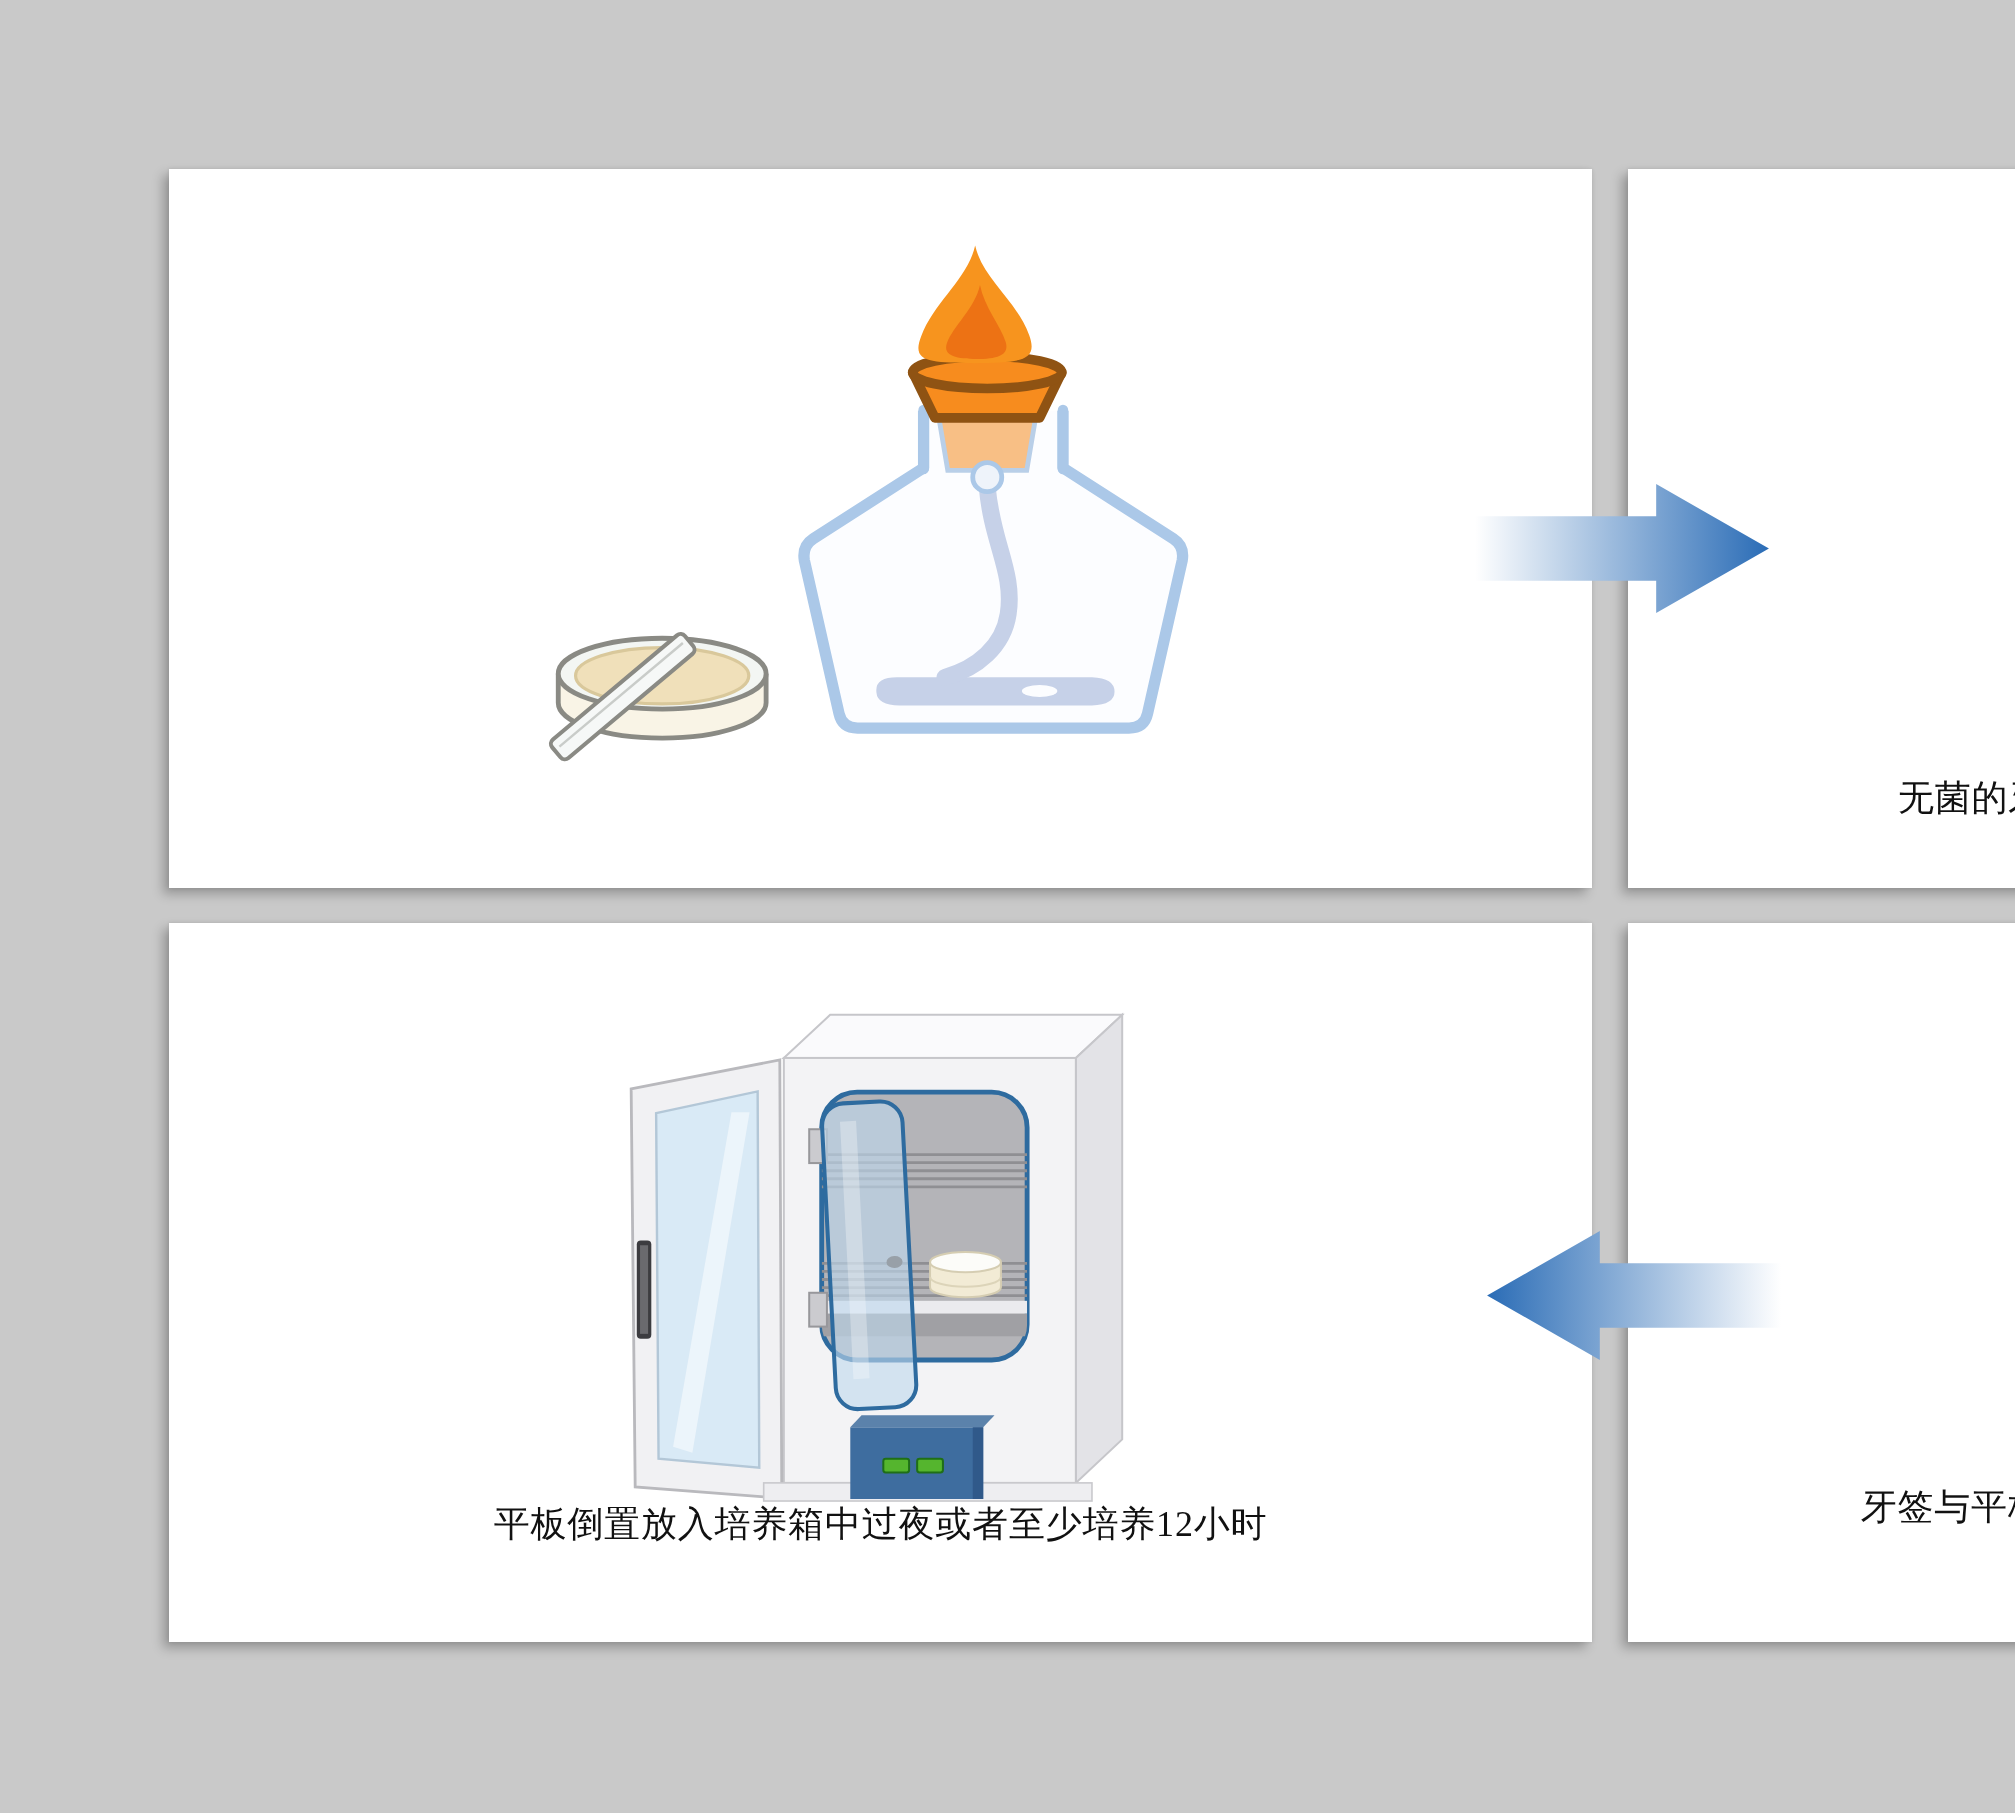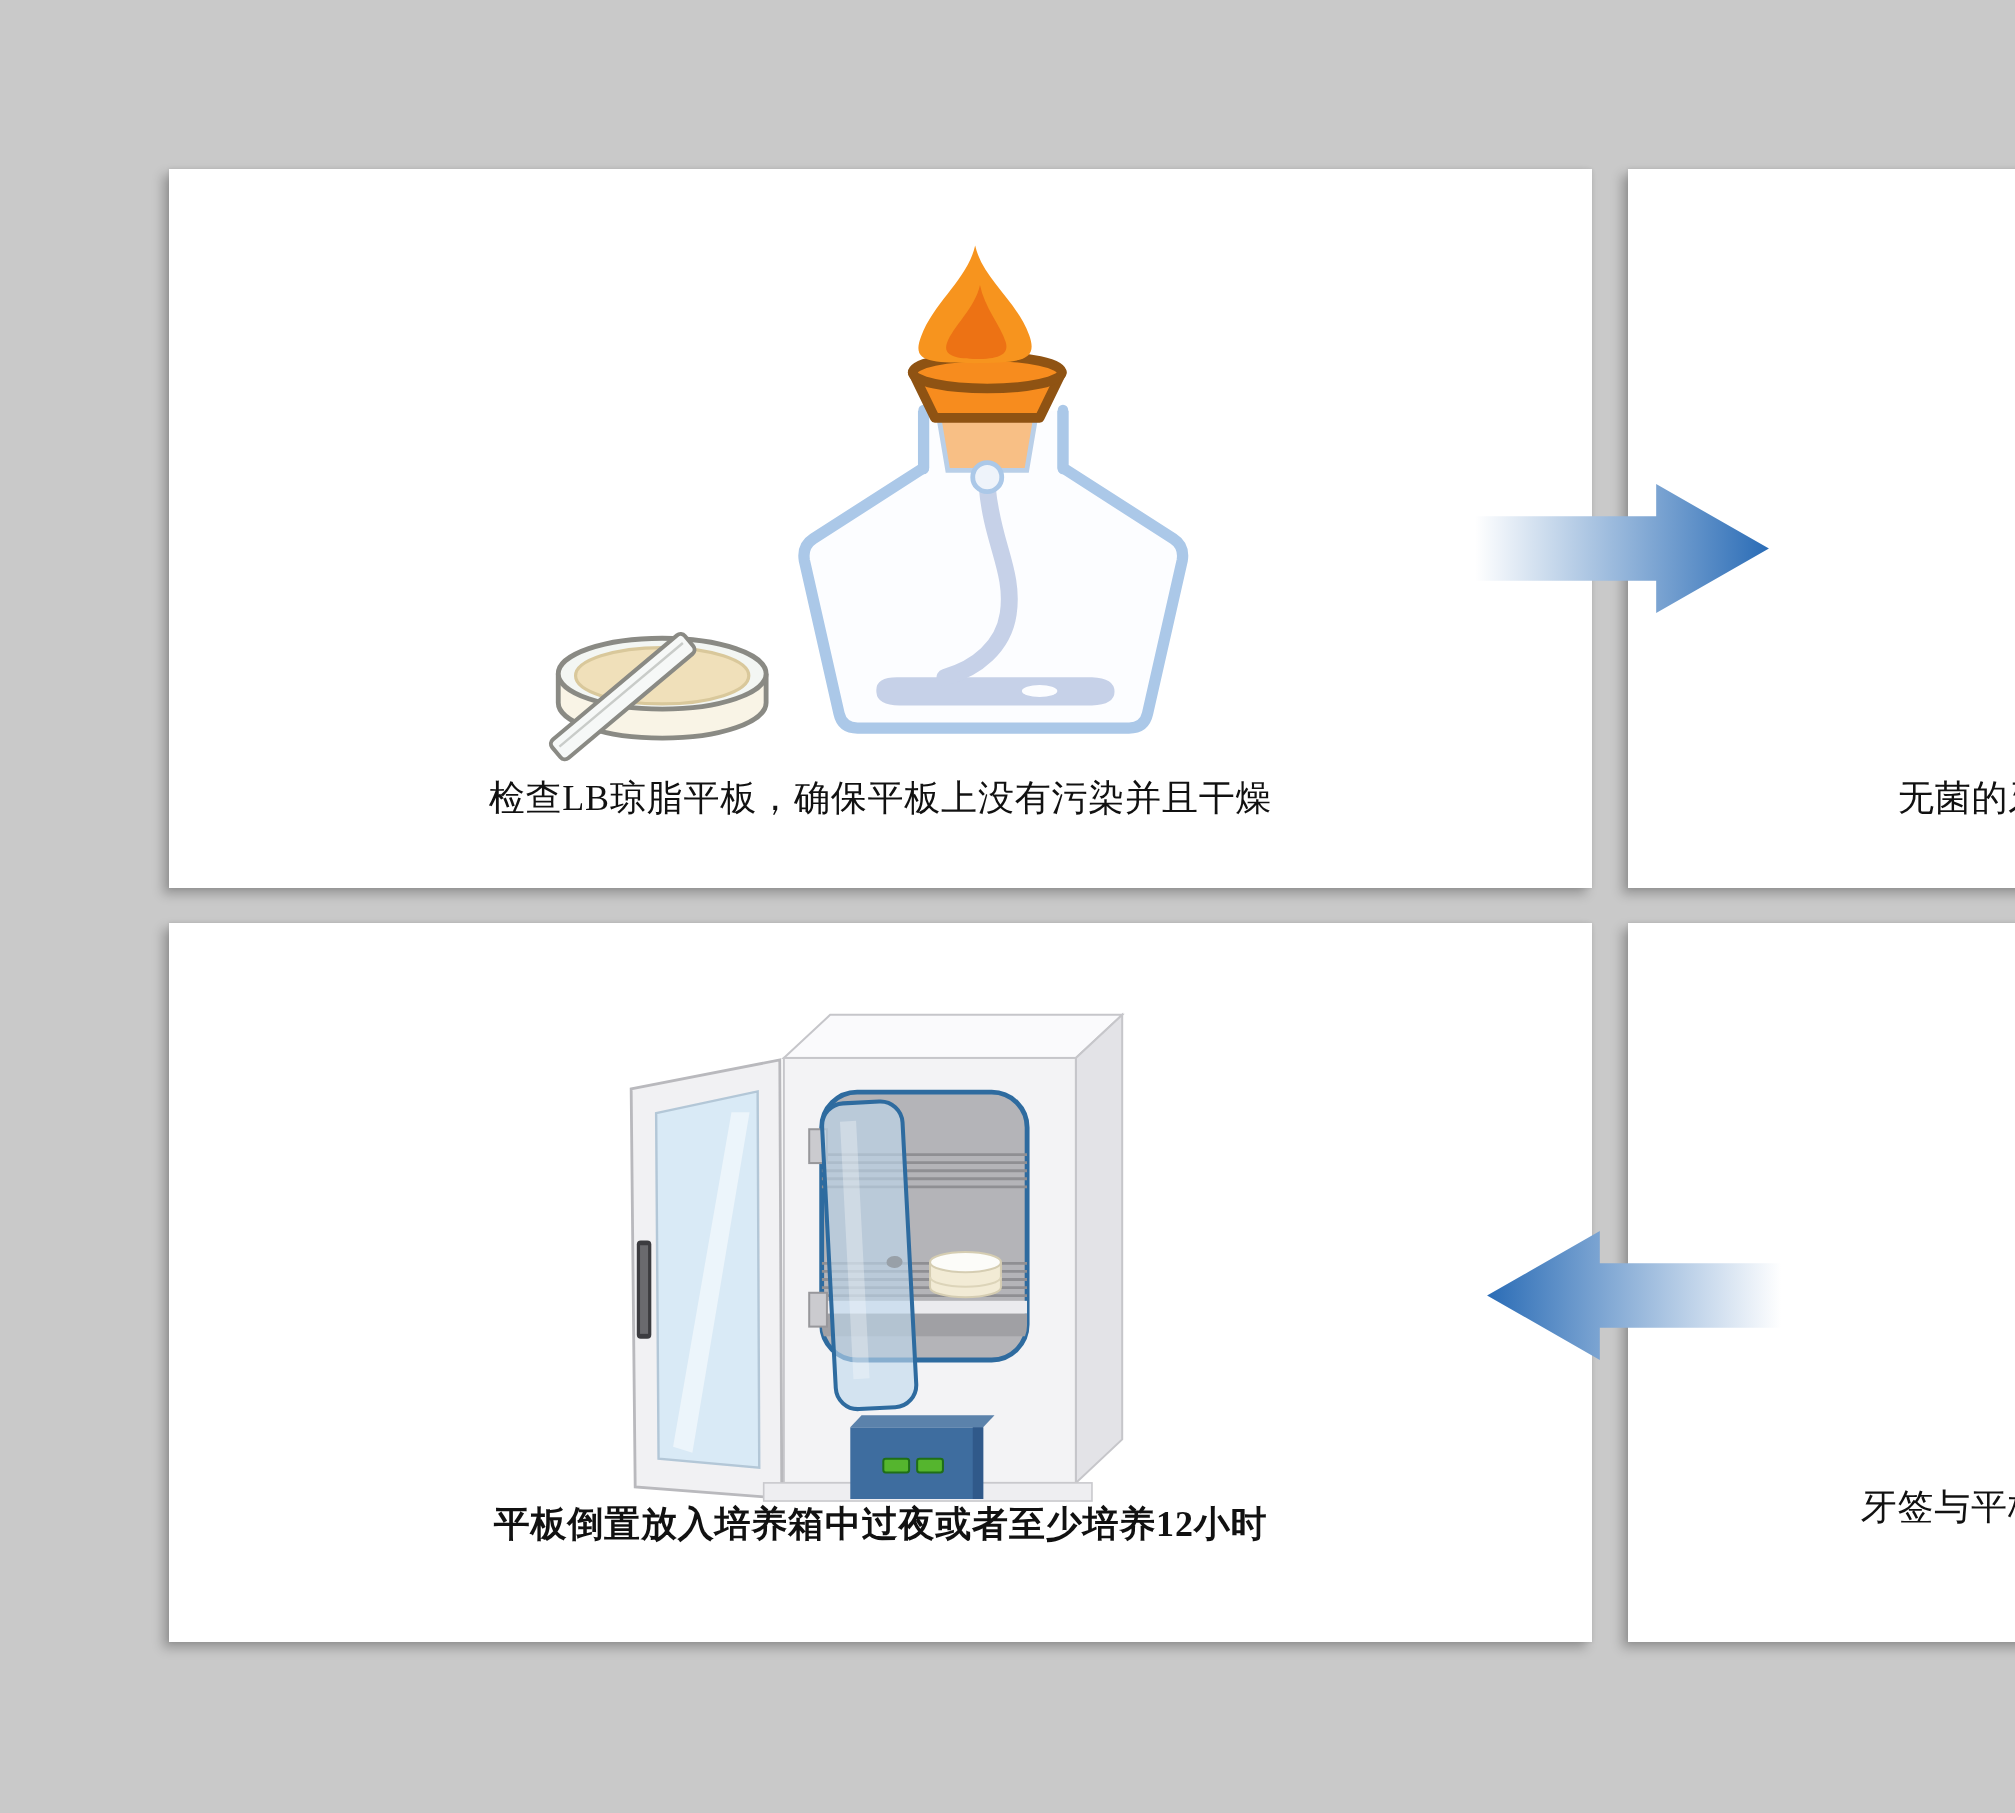--- a/index.html
+++ b/index.html
@@ -9,21 +9,21 @@
     font-family:"Liberation Serif","DejaVu Serif",serif;
   }
   #canvas{position:relative;width:3224px;height:1814px;overflow:hidden;background:var(--background,#c9c9c9);}
   .panel{
     position:absolute;width:1423px;height:719px;
     background:var(--panel,#ffffff);
     box-shadow:-5.6px 6.4px 10.5px rgba(0,0,0,0.25), 0 0 4px rgba(0,0,0,0.10);
   }
   #panel-1{left:169px;top:169px;}
   #panel-2{left:1628px;top:169px;}
-  #panel-3{left:169px;top:923px;font-weight:bold;}
+  #panel-3{left:169px;top:923px;}
   #panel-4{left:1628px;top:923px;}
   .art{position:absolute;left:0;top:0;width:100%;height:100%;}
   .caption{
     position:absolute;left:0;right:0;text-align:center;
     font-size:36px;line-height:1.15;color:var(--caption-text,#111);
     letter-spacing:0.8px;white-space:nowrap;
   }
   #panel-1 .caption{top:609px;}
   #panel-2 .caption{top:609px;}
   #panel-3 .caption{top:581px;}
@@ -90,21 +90,20 @@
       <g>
         <path class="c-dishwall" d="M 965,1253 L 965,1325 A 258,88 0 0 0 1481,1325 L 1481,1253"></path>
         <ellipse class="c-dishring" cx="1223" cy="1253" rx="258" ry="88"></ellipse>
         <ellipse class="c-agar" cx="1223" cy="1258" rx="215" ry="70"></ellipse>
         <g transform="translate(1125,1310) rotate(-40)">
           <rect class="c-lid" x="-215" y="-30" width="430" height="60" rx="14"></rect>
           <line x1="-200" y1="-6" x2="200" y2="-6" stroke="#c9ccc9" stroke-width="6"></line>
         </g>
       </g>
     </svg>
-    <div class="caption">检查LB琼脂平板，确保平板上没有污染并且干燥</div>
   </div>
 
   <div class="panel" id="panel-2">
     <svg class="art" viewBox="0 0 3530 1785">
 
       <g>
         <path class="c-cap" d="M 1382,175 L 1382,460 Q 1382,535 1480,538 L 1674,538 Q 1772,535 1772,460 L 1772,175 Z"></path>
         <ellipse cx="1577" cy="175" rx="195" ry="66" fill="#2b2b2b" stroke="#f2f2f2" stroke-width="9"></ellipse>
         <path d="M 1384,205 A 195,66 0 0 0 1770,205" fill="none" stroke="#f2f2f2" stroke-width="8"></path>
       </g>

